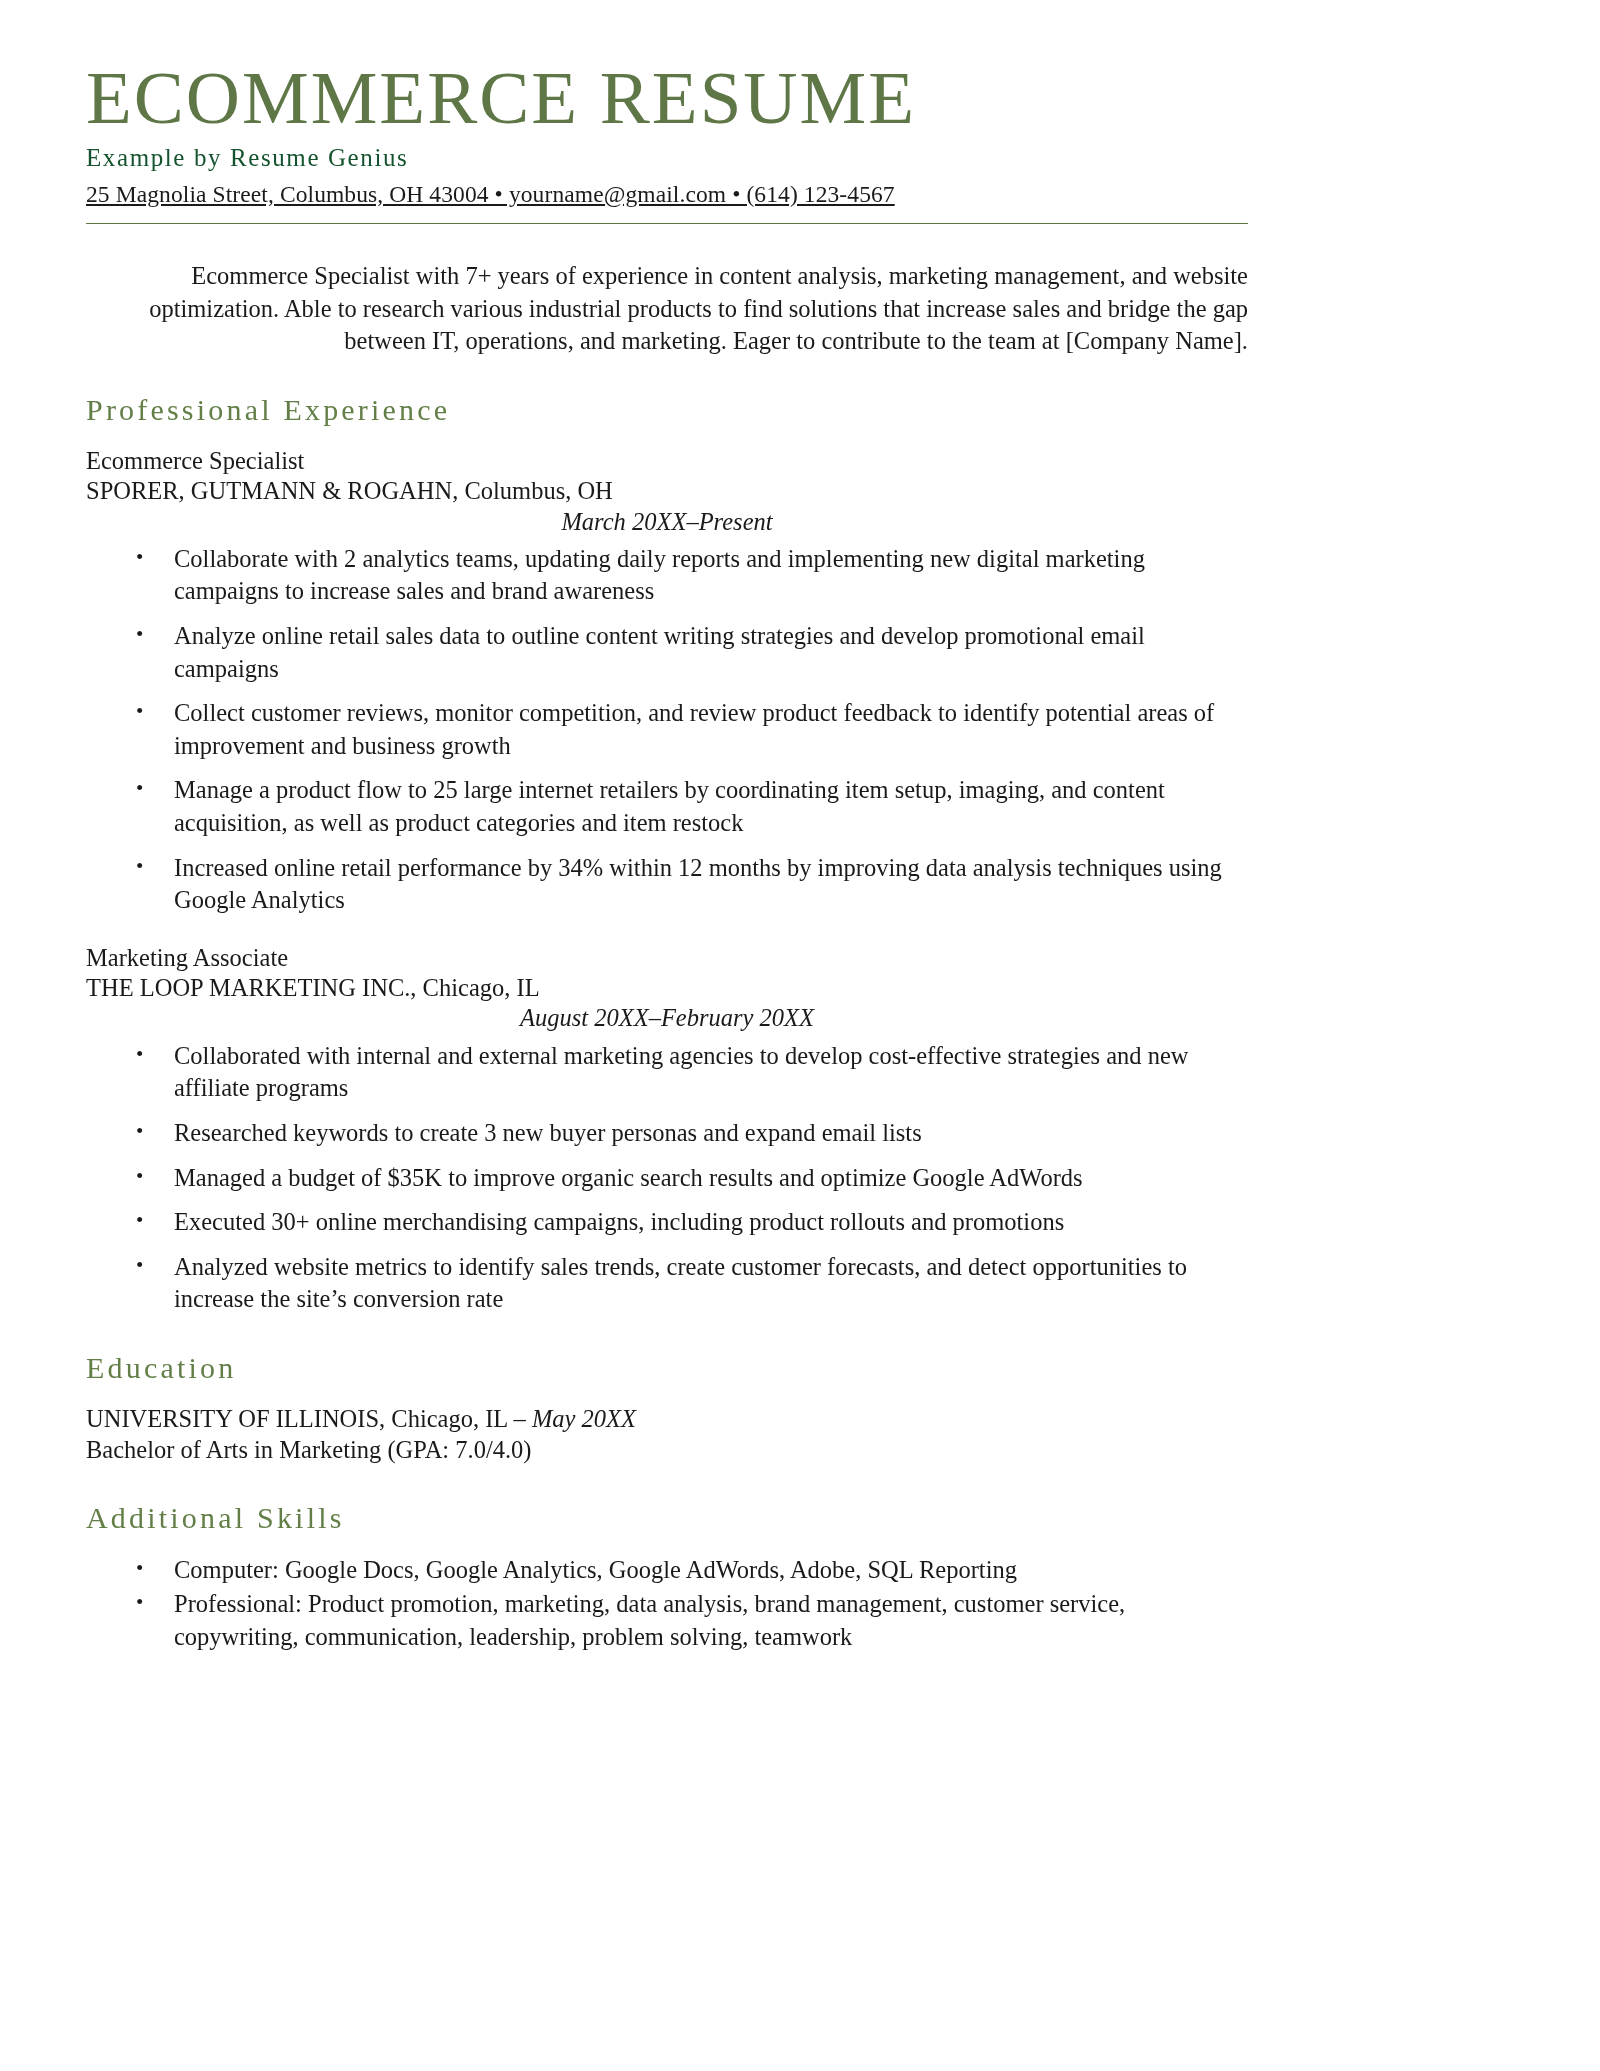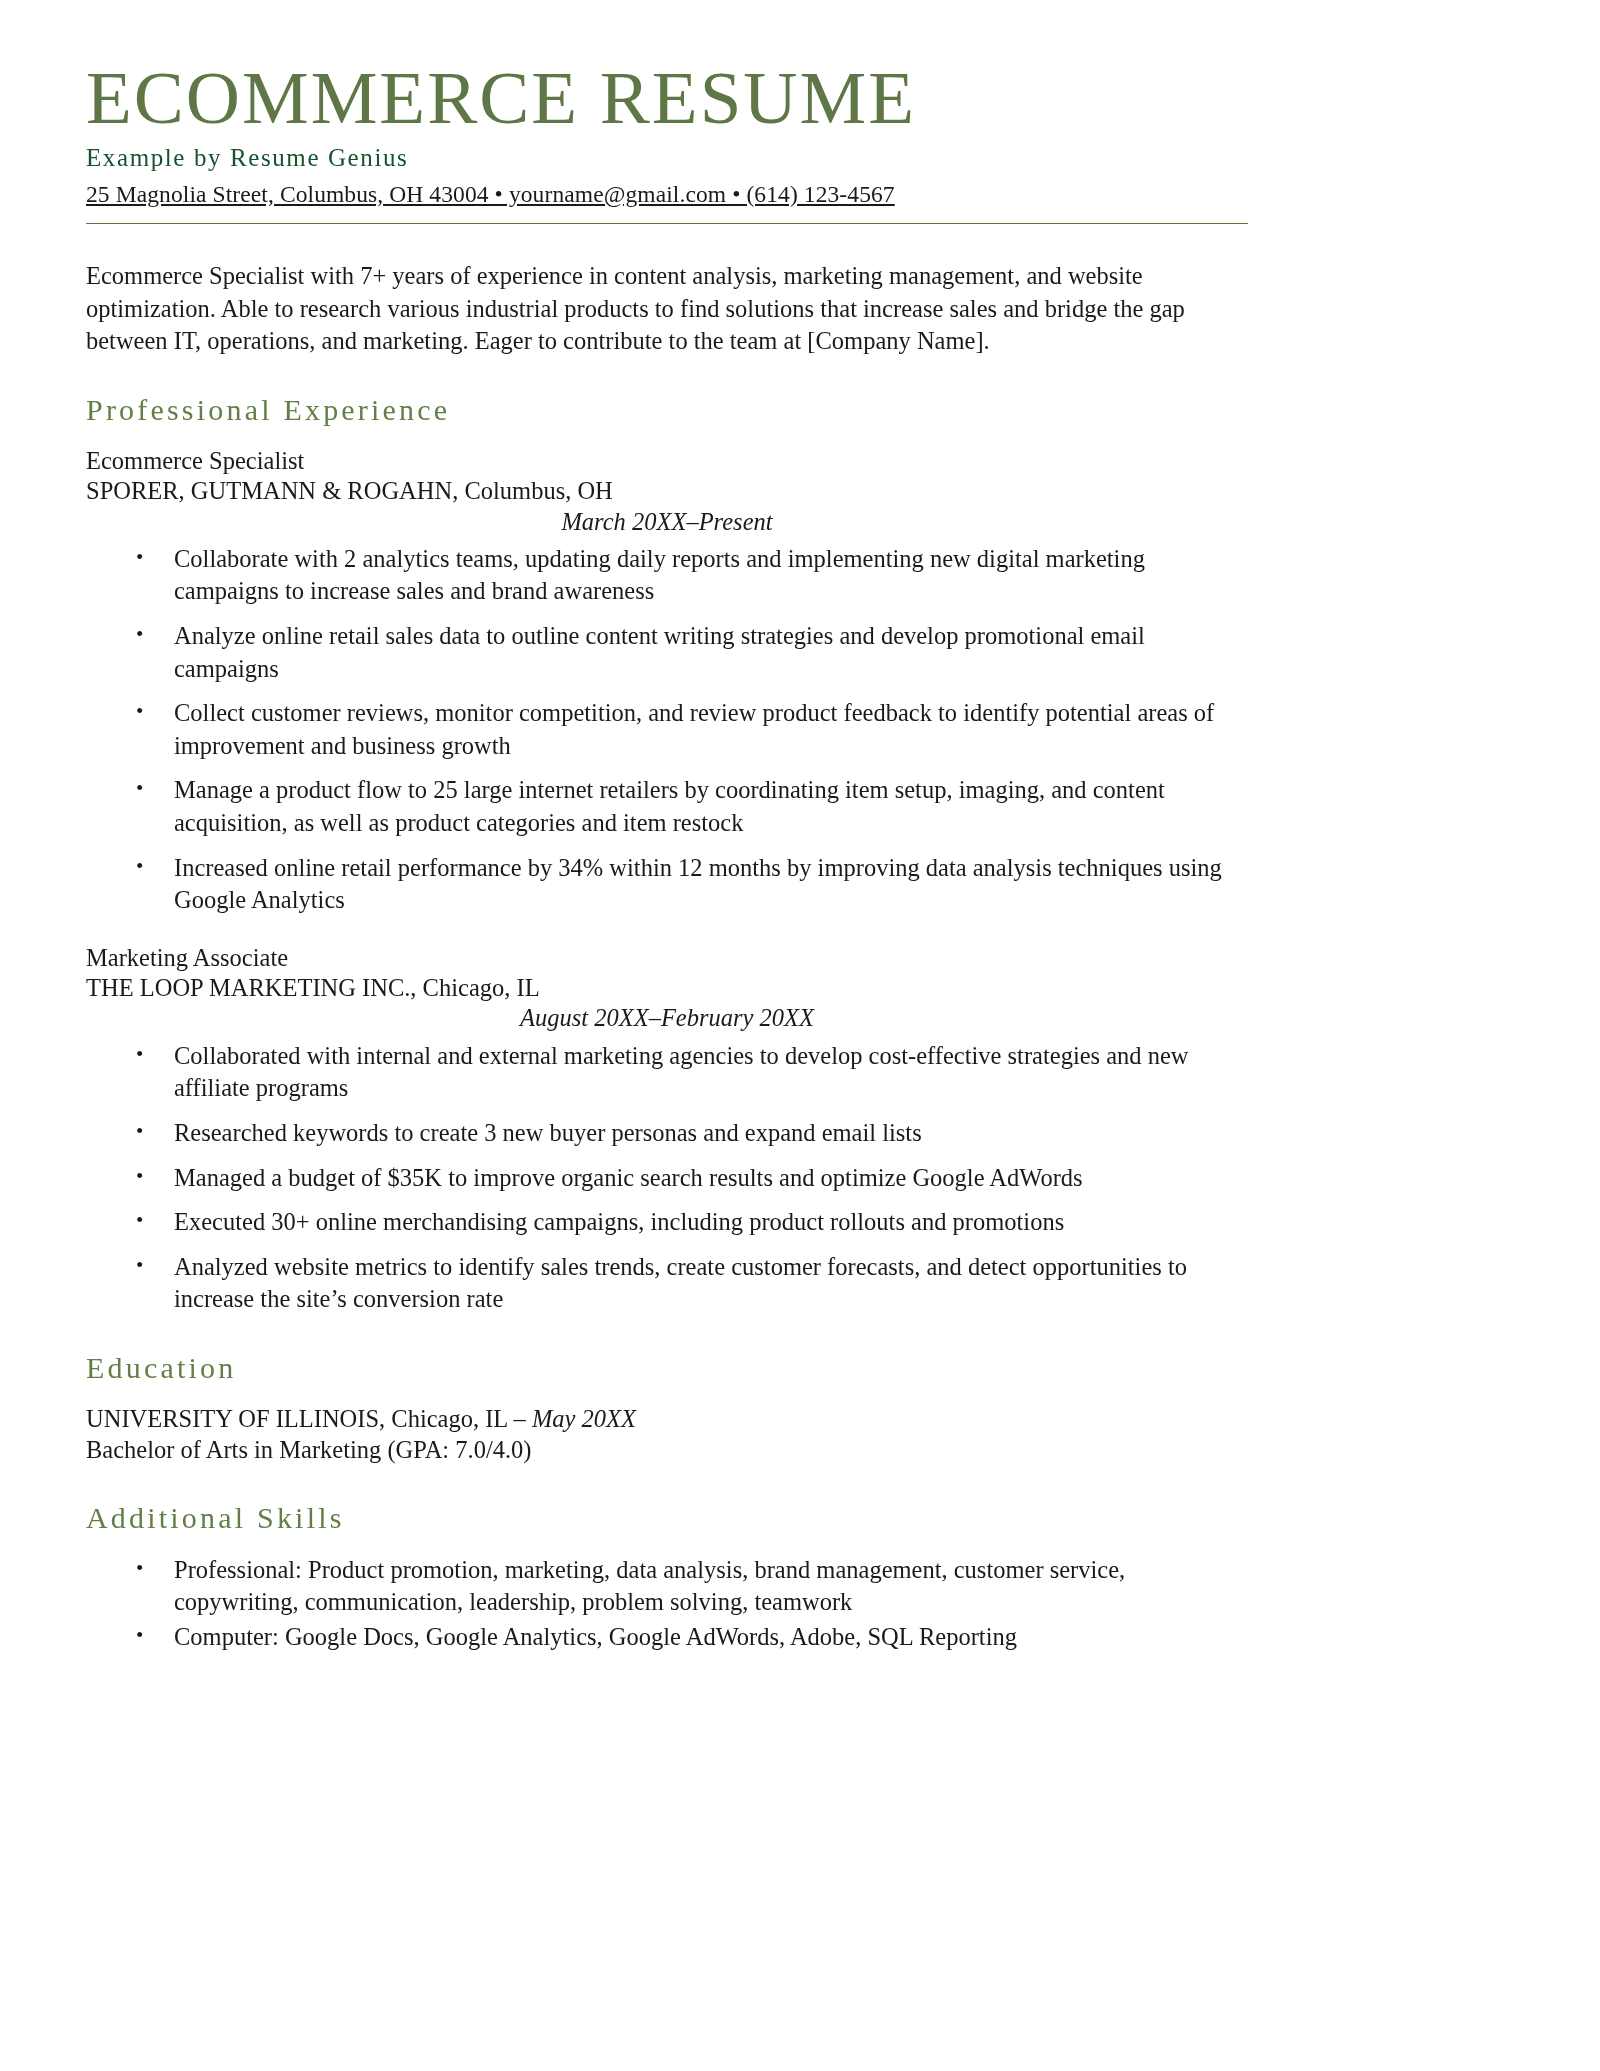--- a/index.html
+++ b/index.html
@@ -61,21 +61,21 @@
     margin: 14px 0 0 0;
     width: 100%;
   }
 
   
   .summary {
     font-size: 24.5px;
     line-height: 1.33;
     margin: 26px 0 0 0;
     max-width: 1440px;
-    text-align: left;
+    text-align: right;
   }
 
   
   .section {
     margin-top: 34px;
   }
   .section-heading {
     font-size: 30px;
     font-weight: 400;
     color: #637f47;
@@ -187,18 +187,18 @@
 
   <div class="section">
     <h2 class="section-heading">Education</h2>
     <p class="edu-line"><span>UNIVERSITY OF ILLINOIS, Chicago, IL – </span><em>May 20XX</em></p>
     <p class="edu-line">Bachelor of Arts in Marketing (GPA: 7.0/4.0)</p>
   </div>
 
   <div class="section">
     <h2 class="section-heading">Additional Skills</h2>
     <ul class="bullets tight">
+      <li>Computer: Google Docs, Google Analytics, Google AdWords, Adobe, SQL Reporting</li>
       <li>Professional: Product promotion, marketing, data analysis, brand management, customer service, copywriting, communication, leadership, problem solving, teamwork</li>
-      <li>Computer: Google Docs, Google Analytics, Google AdWords, Adobe, SQL Reporting</li>
     </ul>
   </div>
 
 </div>
 
 </body></html>

